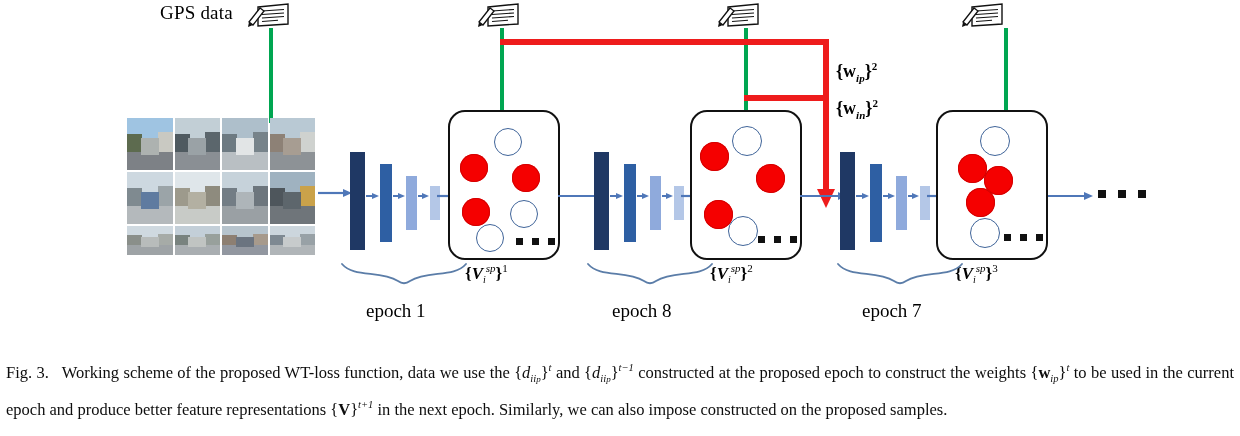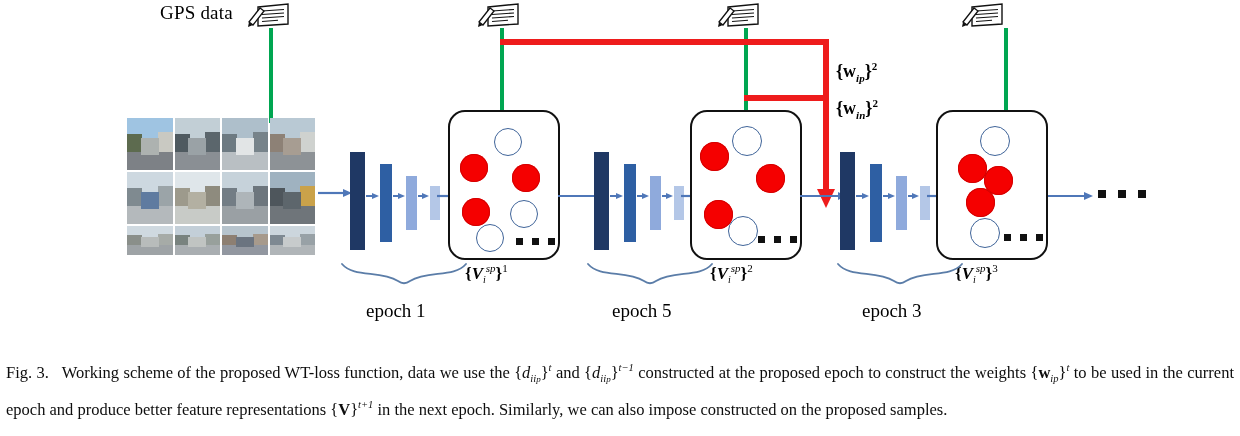--- a/index.html
+++ b/index.html
@@ -381,26 +381,26 @@
   </div>
 
   <svg class="brace" style="left:340px;top:262px;width:128px;height:24px;" viewBox="0 0 128 24" xmlns="http://www.w3.org/2000/svg">
     <path d="M2 2 C 14 16, 40 8, 58 19 C 62 22, 66 22, 70 19 C 88 8, 114 16, 126 2" stroke="#5b7da8" stroke-width="1.8" fill="none" stroke-linecap="round"></path>
   </svg>
   <div class="epoch" style="left:366px;top:300px;">epoch 1</div>
 
   <svg class="brace" style="left:586px;top:262px;width:128px;height:24px;" viewBox="0 0 128 24" xmlns="http://www.w3.org/2000/svg">
     <path d="M2 2 C 14 16, 40 8, 58 19 C 62 22, 66 22, 70 19 C 88 8, 114 16, 126 2" stroke="#5b7da8" stroke-width="1.8" fill="none" stroke-linecap="round"></path>
   </svg>
-  <div class="epoch" style="left:612px;top:300px;">epoch 5</div>
+  <div class="epoch" style="left:612px;top:300px;">epoch 8</div>
 
   <svg class="brace" style="left:836px;top:262px;width:128px;height:24px;" viewBox="0 0 128 24" xmlns="http://www.w3.org/2000/svg">
     <path d="M2 2 C 14 16, 40 8, 58 19 C 62 22, 66 22, 70 19 C 88 8, 114 16, 126 2" stroke="#5b7da8" stroke-width="1.8" fill="none" stroke-linecap="round"></path>
   </svg>
-  <div class="epoch" style="left:862px;top:300px;">epoch 3</div>
+  <div class="epoch" style="left:862px;top:300px;">epoch 7</div>
 
   <div class="caption">
     <span class="cap-head">Fig. 3.</span>&nbsp;&nbsp;
     <span>Working scheme of the proposed WT-loss function, data we use the {</span><i>d</i><sub>ii</sub><sub style="font-size:9px;">p</sub><span>}</span><sup><i>t</i></sup><span> and {</span><i>d</i><sub>ii</sub><sub style="font-size:9px;">p</sub><span>}</span><sup><i>t−1</i></sup><span> constructed at the proposed epoch to construct the weights</span>
     <span>{</span><b>w</b><sub>ip</sub><span>}</span><sup><i>t</i></sup><span> to be used in the current epoch and produce better feature representations {</span><b>V</b><span>}</span><sup><i>t+1</i></sup><span> in the next epoch. Similarly, we can also impose constructed on the</span>
     <span>proposed samples.</span>
   </div>
 
 
 </div>

